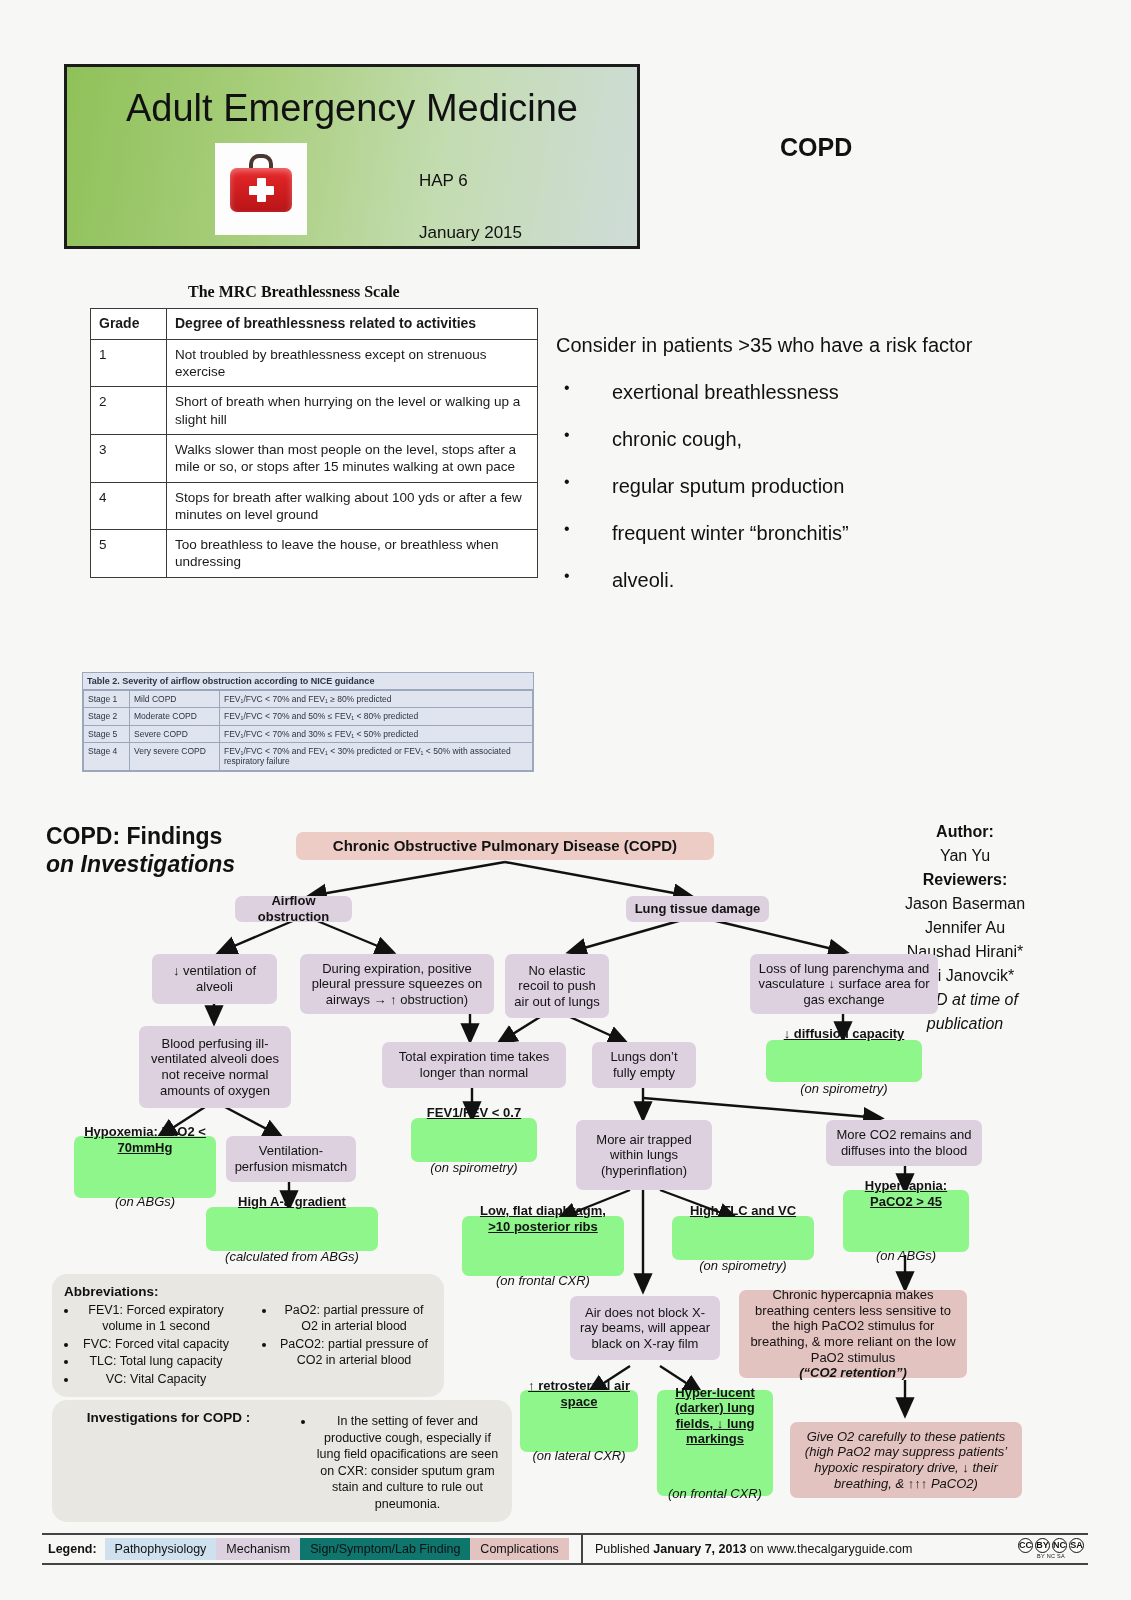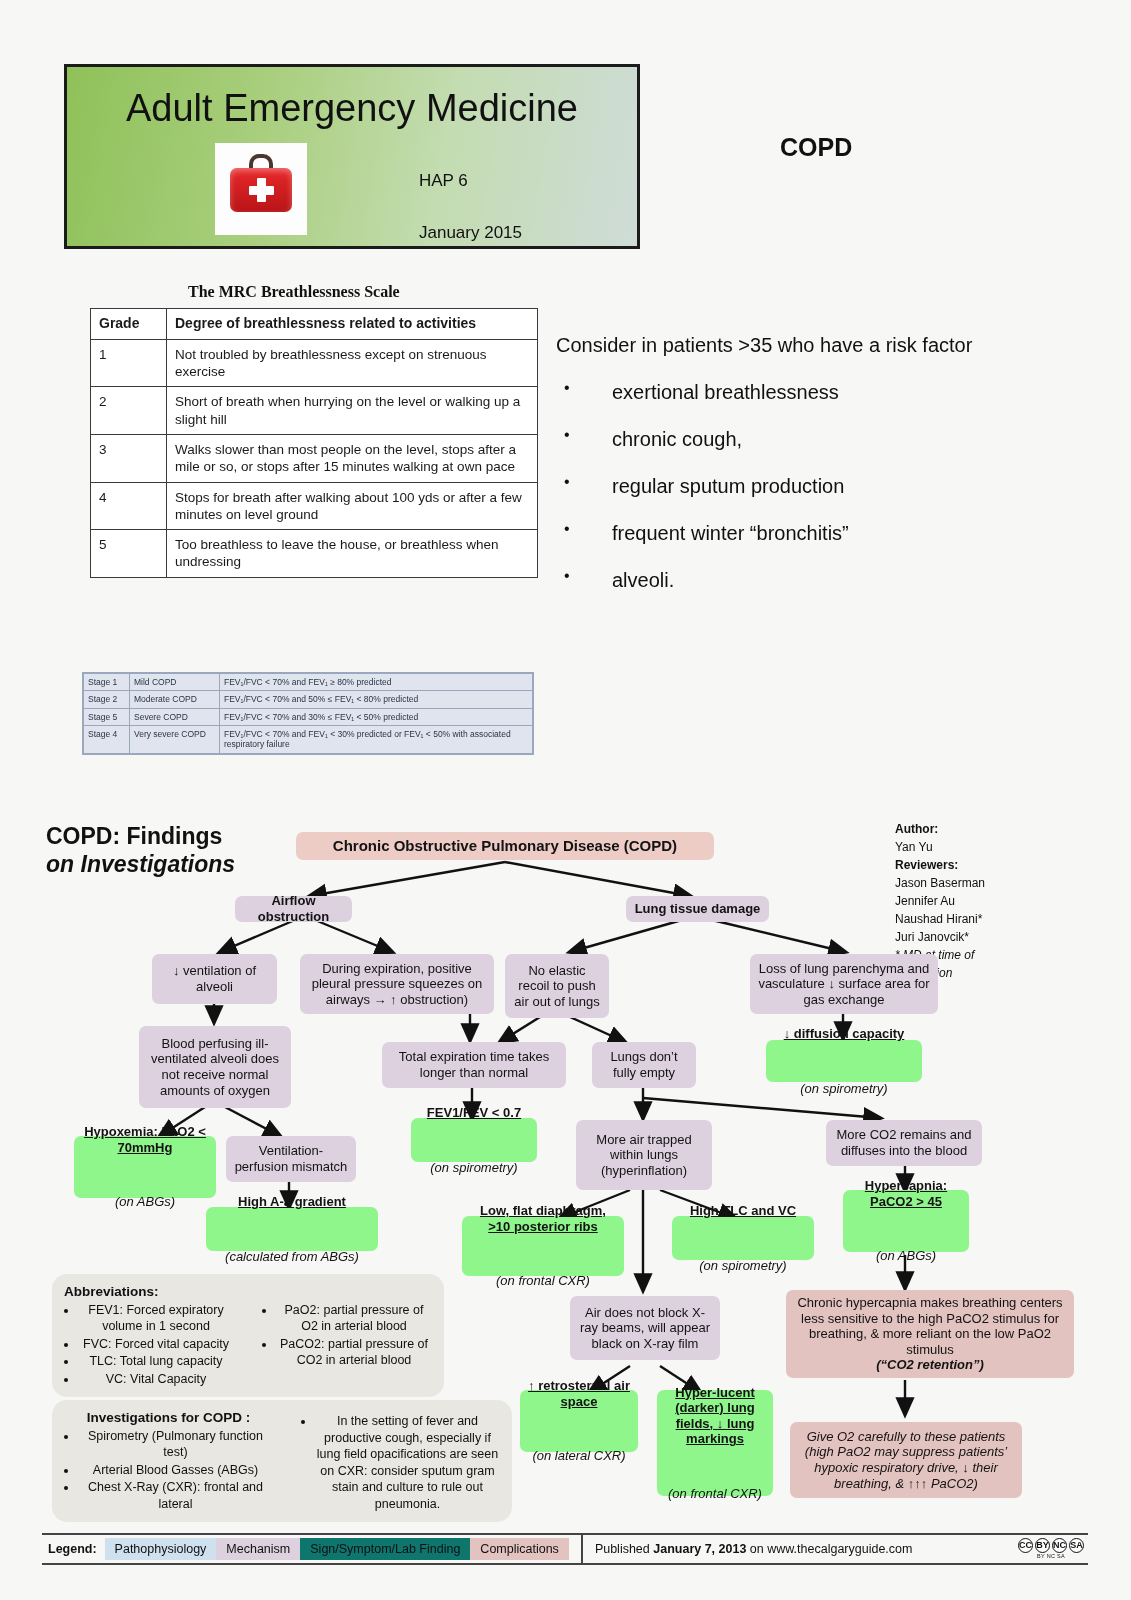--- a/index.html
+++ b/index.html
@@ -88,22 +88,22 @@
     content:"\2022"; position:absolute; left:8px; top:-2px; font-size:16px;
   }
 
   
   .flow-title{
     position:absolute; left:46px; top:822px; font-size:23px; font-weight:bold;
     line-height:1.22;
   }
   .flow-title i{ font-style:italic; }
   .authors{
-    position:absolute; right:96px; top:820px; width:140px; text-align:left;
-    font-size:12px; line-height:1.5; color:#111;
+    position:absolute; right:96px; top:820px; width:140px; text-align:center;
+    font-size:16px; line-height:1.5; color:#111;
   }
   .authors b{ font-weight:bold; }
   .authors em{ font-style:italic; }
 
   .node{
     position:absolute; border-radius:7px; text-align:center;
     font-size:13px; line-height:1.2; padding:6px 8px; color:#131313;
     display:flex; align-items:center; justify-content:center; flex-direction:column;
   }
   .mech{ background:#ddd1e0; }
@@ -199,20 +199,21 @@
         <td>Stops for breath after walking about 100 yds or after a few minutes on level ground</td>
       </tr>
       <tr>
         <td class="gcol">5</td>
         <td>Too breathless to leave the house, or breathless when undressing</td>
       </tr>
     </tbody>
   </table>
 
   <div class="nice">
+    <div class="nice-cap">Table 2. Severity of airflow obstruction according to NICE guidance</div>
     <table>
       <tbody>
           <tr>
         <td class="c1">Stage 1</td>
         <td class="c2">Mild COPD</td>
         <td>FEV₁/FVC &lt; 70% and FEV₁ ≥ 80% predicted</td>
       </tr>
       <tr>
         <td class="c1">Stage 2</td>
         <td class="c2">Moderate COPD</td>
@@ -357,21 +358,21 @@
     <span class="sub">(on spirometry)</span>
   </div>
 
   <div class="node sign" style="left:843px; top:1190px; width:126px; height:62px;">
     <u>Hypercapnia: PaCO2 &gt; 45</u>
     <span class="sub">(on ABGs)</span>
   </div>
 
   <div class="node mech" style="left:570px; top:1296px; width:150px; height:64px;">Air does not block X-ray beams, will appear black on X-ray film</div>
 
-  <div class="node comp" style="left:786px; top:1290px; width:288px; height:88px;">
+  <div class="node comp" style="left:739px; top:1290px; width:228px; height:88px;">
     <span>Chronic hypercapnia makes breathing centers less sensitive to the high PaCO2 stimulus for breathing, &amp; more reliant on the low PaO2 stimulus</span>
     <b style="font-style:italic">(“CO2 retention”)</b>
   </div>
 
   <div class="node sign" style="left:520px; top:1390px; width:118px; height:62px;">
     <u>↑ retrosternal air space</u>
     <span class="sub">(on lateral CXR)</span>
   </div>
 
   <div class="node sign" style="left:657px; top:1390px; width:116px; height:106px;">
@@ -398,25 +399,20 @@
           <li>PaCO2: partial pressure of CO2 in arterial blood</li>
         </ul>
       </div>
     </div>
   </div>
 
   <div class="infobox" style="left:52px; top:1400px; width:460px;">
     <div class="cols">
       <div style="flex:1.05">
         <div class="hd">Investigations for COPD :</div>
-        <ul>
-          <li>Spirometry (Pulmonary function test)</li>
-          <li>Arterial Blood Gasses (ABGs)</li>
-          <li>Chest X-Ray (CXR): frontal and lateral</li>
-        </ul>
       </div>
       <div style="padding-top:4px">
         <ul>
           <li>In the setting of fever and productive cough, especially if lung field opacifications are seen on CXR: consider sputum gram stain and culture to rule out pneumonia.</li>
         </ul>
       </div>
     </div>
   </div>
 
   <div class="legendbar">

